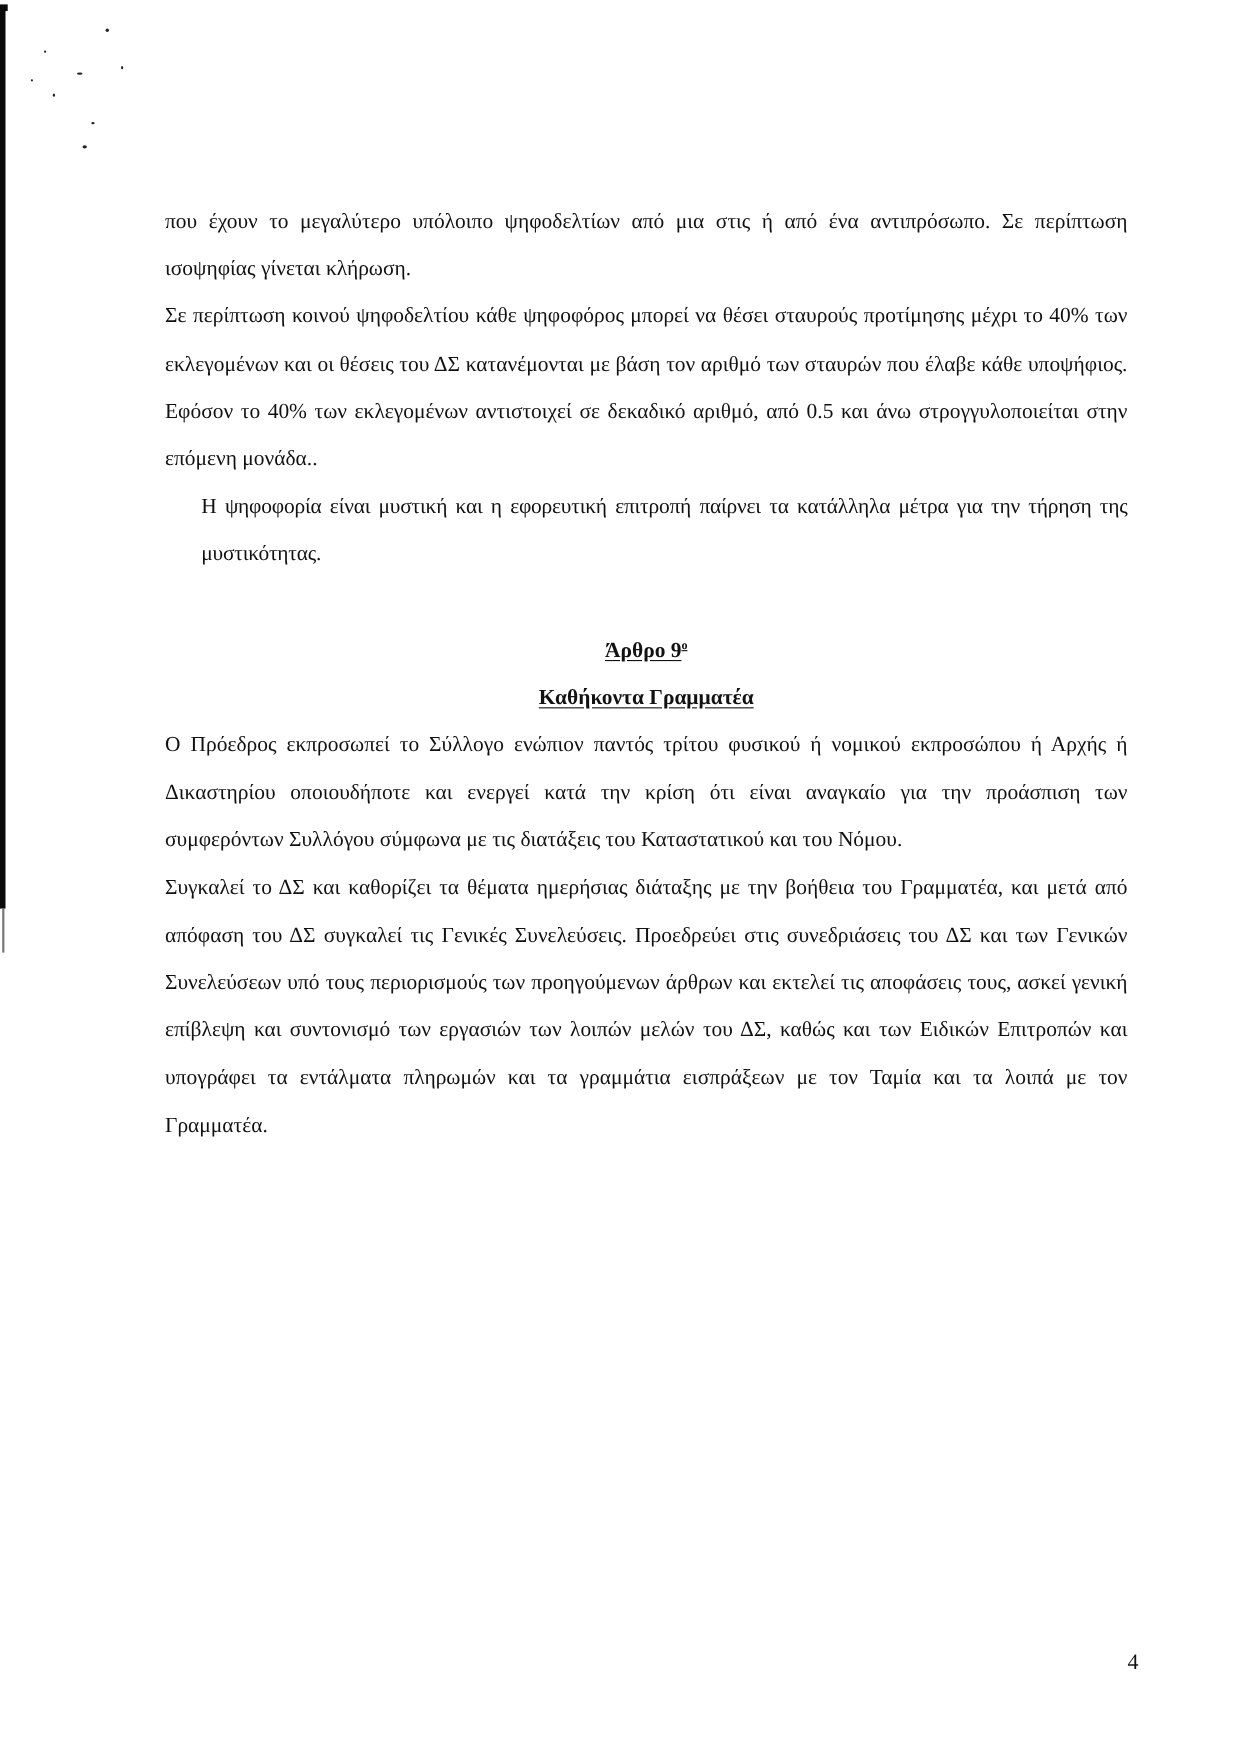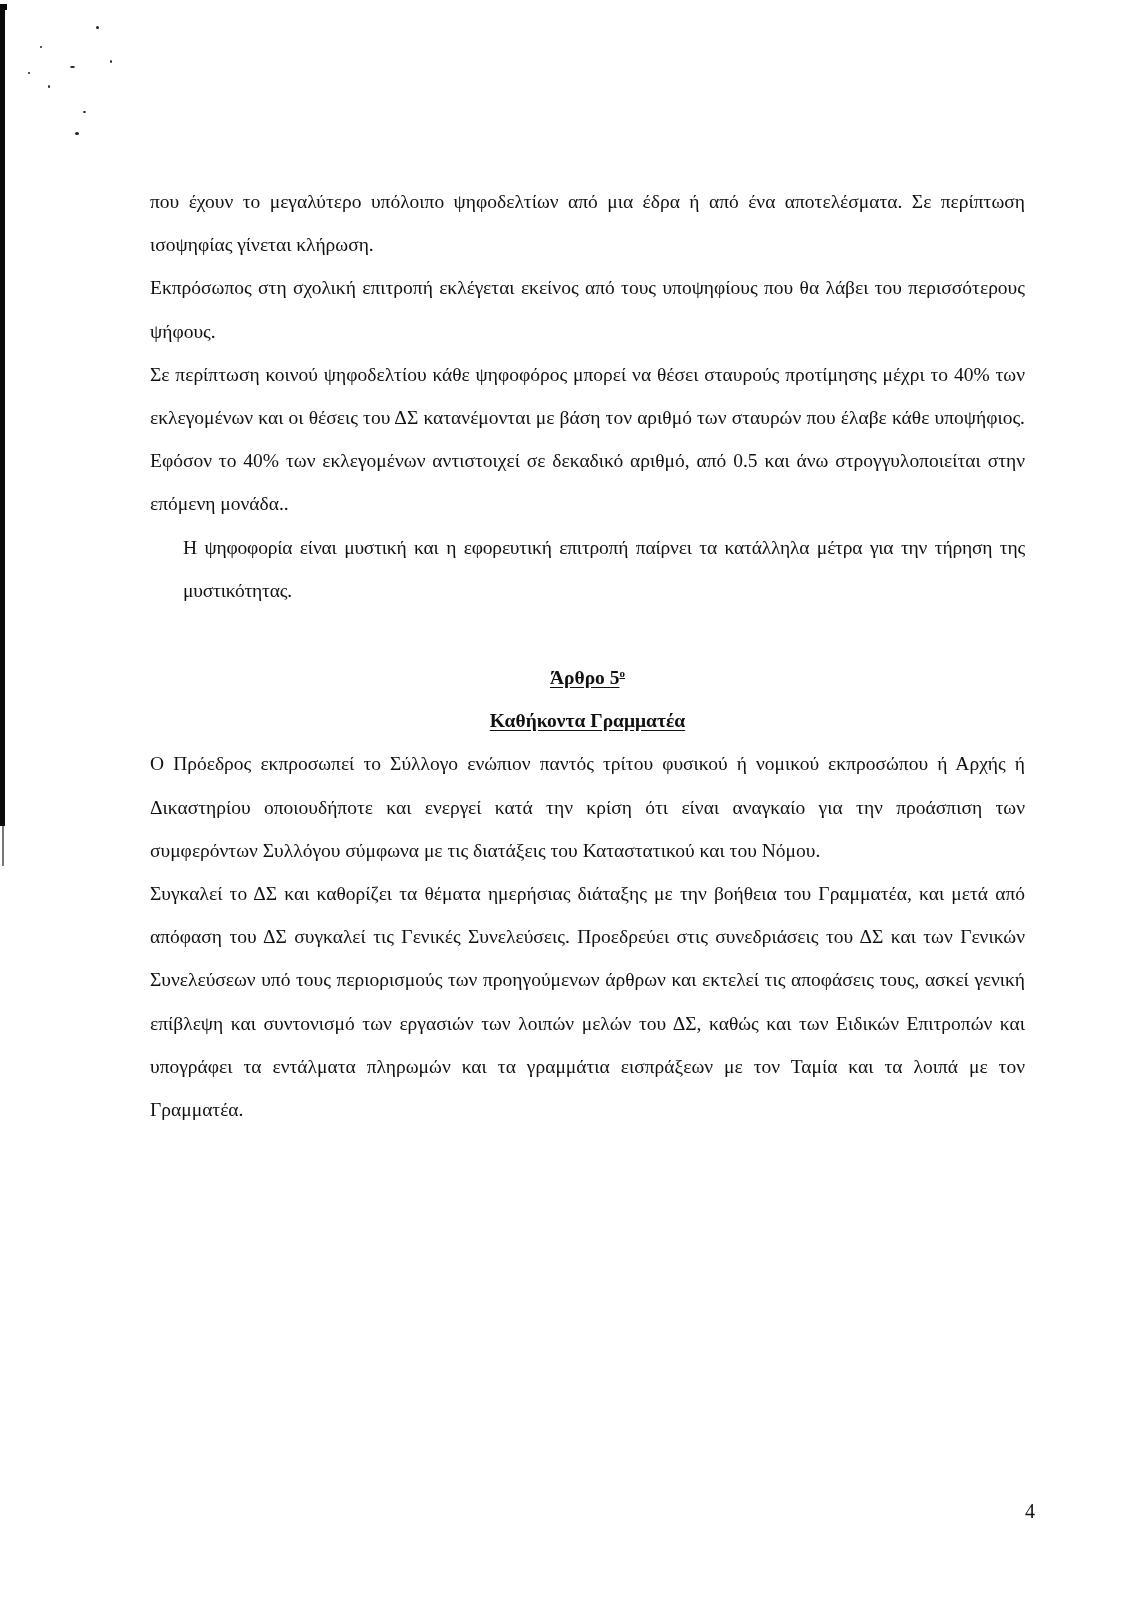--- a/index.html
+++ b/index.html
@@ -96,29 +96,28 @@
 <div class="speck" style="left:96px;top:26px;width:3px;height:3px;"></div>
 <div class="speck" style="left:40px;top:46px;width:2px;height:2px;"></div>
 <div class="speck" style="left:70px;top:66px;width:5px;height:2px;"></div>
 <div class="speck" style="left:110px;top:60px;width:2px;height:3px;"></div>
 <div class="speck" style="left:28px;top:72px;width:2px;height:2px;"></div>
 <div class="speck" style="left:48px;top:85px;width:2px;height:3px;"></div>
 <div class="speck" style="left:83px;top:111px;width:3px;height:2px;"></div>
 <div class="speck" style="left:75px;top:132px;width:4px;height:3px;"></div>
 
 <main class="page">
-  <p class="para">που έχουν το μεγαλύτερο υπόλοιπο ψηφοδελτίων από μια έδρα ή από ένα αποτελέσματα. Σε περίπτωση ισοψηφίας γίνεται κλήρωση.</p>
-  <p class="para">Εκπρόσωπος στη σχολική επιτροπή εκλέγεται εκείνος από τους υποψηφίους που θα λάβει του περισσότερους ψήφους.</p>
+  <p class="para">που έχουν το μεγαλύτερο υπόλοιπο ψηφοδελτίων από μια στις ή από ένα αντιπρόσωπο. Σε περίπτωση ισοψηφίας γίνεται κλήρωση.</p>
   <p class="para">Σε περίπτωση κοινού ψηφοδελτίου κάθε ψηφοφόρος μπορεί να θέσει σταυρούς προτίμησης μέχρι το 40% των εκλεγομένων και οι θέσεις του ΔΣ κατανέμονται με βάση τον αριθμό των σταυρών που έλαβε κάθε υποψήφιος. Εφόσον το 40% των εκλεγομένων αντιστοιχεί σε δεκαδικό αριθμό, από 0.5 και άνω στρογγυλοποιείται στην επόμενη μονάδα..</p>
   <p class="para tight">Η ψηφοφορία είναι μυστική και η εφορευτική επιτροπή παίρνει τα κατάλληλα μέτρα για την τήρηση της μυστικότητας.</p>
 
   <div class="gap"></div>
 
   <h2 class="heading">
-    <span>Άρθρο 5</span><sup>ο</sup>
+    <span>Άρθρο 9</span><sup>ο</sup>
   </h2>
   <h2 class="heading">
     <span>Καθήκοντα Γραμματέα</span>
   </h2>
 
   <p class="para">Ο Πρόεδρος εκπροσωπεί το Σύλλογο ενώπιον παντός τρίτου φυσικού ή νομικού εκπροσώπου ή Αρχής ή Δικαστηρίου οποιουδήποτε και ενεργεί κατά την κρίση ότι είναι αναγκαίο για την προάσπιση των συμφερόντων Συλλόγου σύμφωνα με τις διατάξεις του Καταστατικού και του Νόμου.</p>
   <p class="para">Συγκαλεί το ΔΣ και καθορίζει τα θέματα ημερήσιας διάταξης με την βοήθεια του Γραμματέα, και μετά από απόφαση του ΔΣ συγκαλεί τις Γενικές Συνελεύσεις. Προεδρεύει στις συνεδριάσεις του ΔΣ και των Γενικών Συνελεύσεων υπό τους περιορισμούς των προηγούμενων άρθρων και εκτελεί τις αποφάσεις τους, ασκεί γενική επίβλεψη και συντονισμό των εργασιών των λοιπών μελών του ΔΣ, καθώς και των Ειδικών Επιτροπών και υπογράφει τα εντάλματα πληρωμών και τα γραμμάτια εισπράξεων με τον Ταμία και τα λοιπά με τον Γραμματέα.</p>
 </main>
 
 <div class="page-number">4</div>

